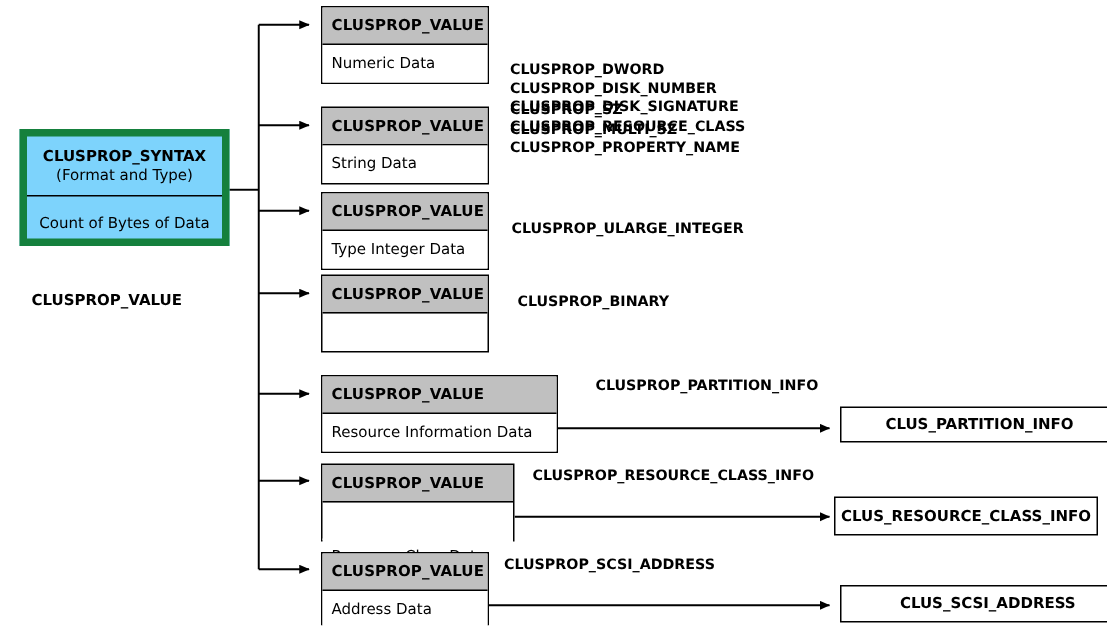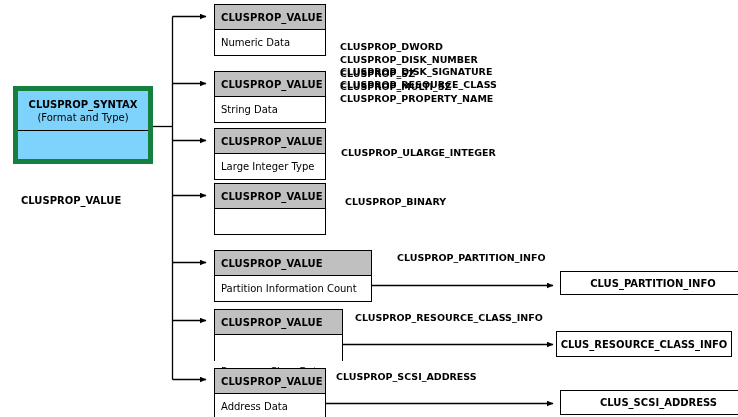--- a/index.html
+++ b/index.html
@@ -149,20 +149,21 @@
       <path d="M343,344.5 L553,344.5" marker-end="url(#arrow)"></path>
       <path d="M326,403.5 L553,403.5" marker-end="url(#arrow)"></path>
     </g>
   </svg>
 
   <div class="root-box" style="left:13px; top:86px; width:140px; height:78px;">
     <div class="root-top" style="height:40px;">
       <div class="root-title">CLUSPROP_SYNTAX</div>
       <div class="root-sub">(Format and Type)</div>
     </div>
+    <div class="root-bottom" style="height:36px;">Count of Bytes of Data</div>
   </div>
 
   <div class="bottom-caption" style="left:21px; top:195px;">CLUSPROP_VALUE</div>
 
   <div class="box" style="left:214px; top:4px; width:112px; height:52px;">
     <div class="box-header" style="height:25px;">CLUSPROP_VALUE</div>
     <div class="box-body" style="height:25px;">Numeric Data</div>
   </div>
   <div class="label-group" style="left:340px; top:6px; white-space:pre;margin-top:35px;">CLUSPROP_DWORD
 CLUSPROP_DISK_NUMBER
@@ -172,32 +173,32 @@
   <div class="box" style="left:214px; top:71px; width:112px; height:52px;">
     <div class="box-header" style="height:25px;">CLUSPROP_VALUE</div>
     <div class="box-body" style="height:25px;">String Data</div>
   </div>
   <div class="label-group" style="left:340px; top:68px; white-space:pre;">CLUSPROP_SZ
 CLUSPROP_MULTI_SZ
 CLUSPROP_PROPERTY_NAME</div>
 
   <div class="box" style="left:214px; top:128px; width:112px; height:52px;">
     <div class="box-header" style="height:25px;">CLUSPROP_VALUE</div>
-    <div class="box-body" style="height:25px;">Large Integer Type</div>
+    <div class="box-body" style="height:25px;">Type Integer Data</div>
   </div>
   <div class="label" style="left:341px; top:147px;">CLUSPROP_ULARGE_INTEGER</div>
 
   <div class="box" style="left:214px; top:183px; width:112px; height:52px;">
     <div class="box-header" style="height:25px;">CLUSPROP_VALUE</div>
   </div>
   <div class="label" style="left:345px; top:196px;">CLUSPROP_BINARY</div>
 
   <div class="box" style="left:214px; top:250px; width:158px; height:52px;">
     <div class="box-header" style="height:25px;">CLUSPROP_VALUE</div>
-    <div class="box-body" style="height:25px;">Partition Information Count</div>
+    <div class="box-body" style="height:25px;">Resource Information Data</div>
   </div>
   <div class="label" style="left:385px; top:252px;margin-left:12px;">CLUSPROP_PARTITION_INFO</div>
 
   <div class="box" style="left:214px; top:309px; width:129px; height:52px;">
     <div class="box-header" style="height:25px;">CLUSPROP_VALUE</div>
     <div class="box-body" style="height:25px;margin-top:24px;">Resource Class Data</div>
   </div>
   <div class="label" style="left:355px; top:312px;">CLUSPROP_RESOURCE_CLASS_INFO</div>
 
   <div class="box" style="left:214px; top:368px; width:112px; height:52px;">

